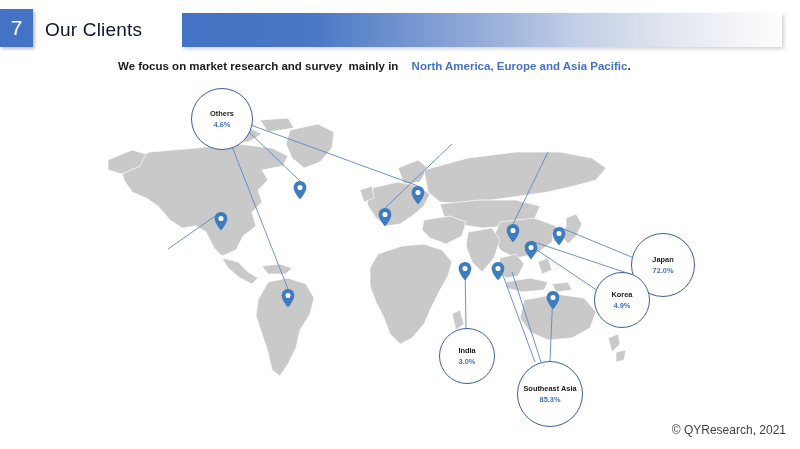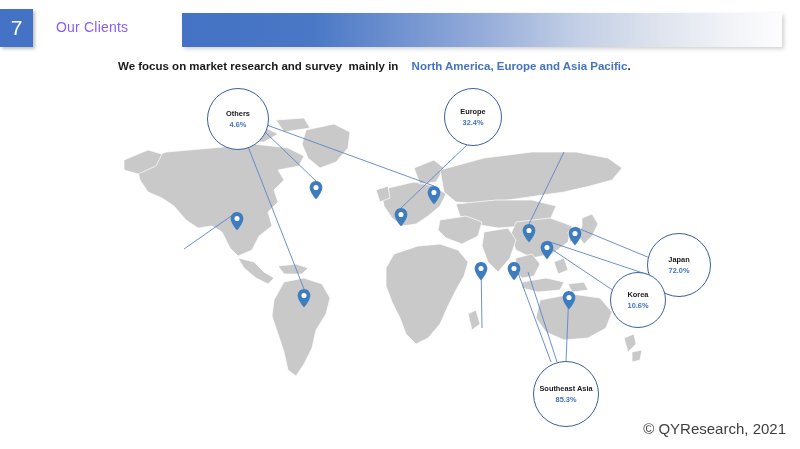--- a/index.html
+++ b/index.html
@@ -25,24 +25,24 @@
     height: 38px;
     background: #4472c4;
     color: #ffffff;
     font-size: 21px;
     line-height: 38px;
     text-align: center;
     box-shadow: 2px 2px 3px rgba(0,0,0,0.25);
   }
   #page-title {
     position: absolute;
-    left: 56px;
+    left: 45px;
     top: 19px;
-    font-size: 14px;
-    color: #8b5cf6;
+    font-size: 19px;
+    color: #0f172a;
     letter-spacing: 0.2px;
   }
   #title-banner {
     position: absolute;
     left: 182px;
     top: 13px;
     width: 600px;
     height: 34px;
     background: linear-gradient(to right,
         #4472c4 0%,
@@ -63,21 +63,21 @@
     font-size: 11.5px;
     color: #1a1a1a;
     font-weight: bold;
     white-space: pre;
   }
   #subtitle .hl { color: #4472c4; padding-left: 10px; }
 
   
   #map-stage {
     position: absolute;
-    left: 16px;
+    left: 0;
     top: 86px;
     width: 636px;
     height: 330px;
   }
   #world-map-svg { position: absolute; left: 0; top: 0; }
   #connector-layer { position: absolute; left: 0; top: 0; }
   #pin-layer { position: absolute; left: 0; top: 0; }
 
   
   .callout {
@@ -103,21 +103,21 @@
     font-weight: bold;
     color: #3f72c4;
     margin-top: 1px;
   }
 
   
   #footer-credit {
     position: absolute;
     right: 14px;
     bottom: 12px;
-    font-size: 15px;
+    font-size: 12px;
     color: #3f3f3f;
   }
 </style>
 </head>
 <body>
 
 <div id="slide-number-badge">7</div>
 
 <div id="page-title">Our Clients</div>
 
@@ -253,37 +253,37 @@
     <g transform="translate(553,205) scale(0.62)">
         <use href="#map-pin"></use>
       </g>
   </svg>
 
   <div class="callout" style="left:191px; top:2px; width:60px; height:60px;">
     <span class="c-label">Others</span>
     <span class="c-value">4.6%</span>
   </div>
 
-  <div class="callout" style="left:428px; top:2px; width:56px; height:56px;">
-    <span class="c-label">Europe</span>
-    <span class="c-value">32.4%</span>
-  </div>
 
 
 
   <div class="callout" style="left:631px; top:147px; width:62px; height:62px;text-align:right;">
     <span class="c-label">Japan</span>
     <span class="c-value">72.0%</span>
   </div>
 
   <div class="callout" style="left:594px; top:186px; width:54px; height:54px;text-align:right;">
     <span class="c-label">Korea</span>
-    <span class="c-value">10.6%</span>
-  </div>
-
+    <span class="c-value">4.9%</span>
+  </div>
+
+  <div class="callout" style="left:439px; top:242px; width:54px; height:54px;">
+    <span class="c-label">India</span>
+    <span class="c-value">3.0%</span>
+  </div>
 
   <div class="callout" style="left:517px; top:275px; width:64px; height:64px;align-items:center;">
     <span class="c-label">Southeast Asia</span>
     <span class="c-value">85.3%</span>
   </div>
 
 </div>
 
 <div id="footer-credit">© QYResearch, 2021</div>
 

